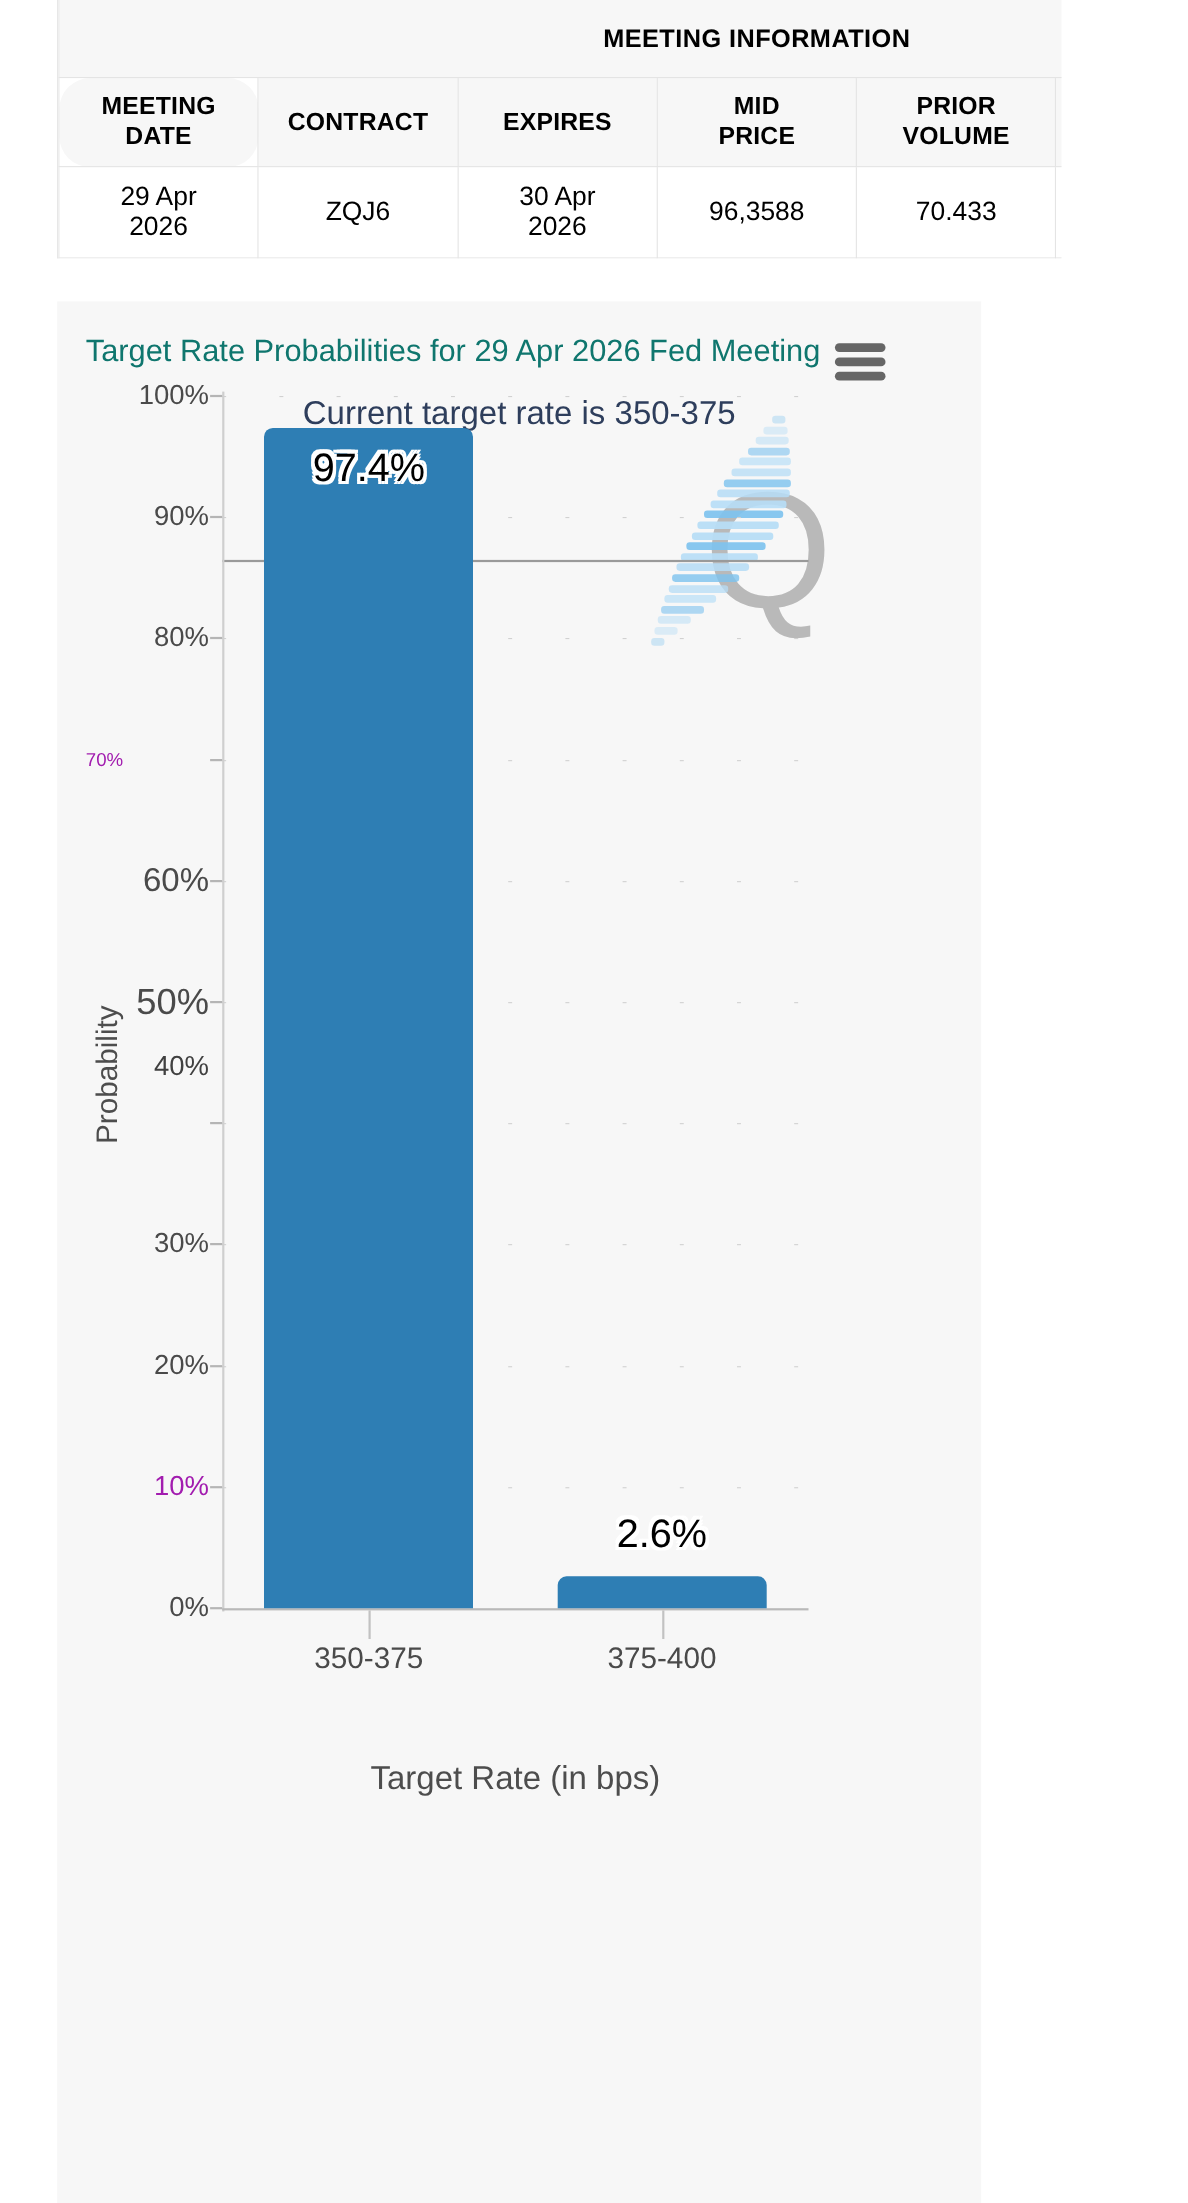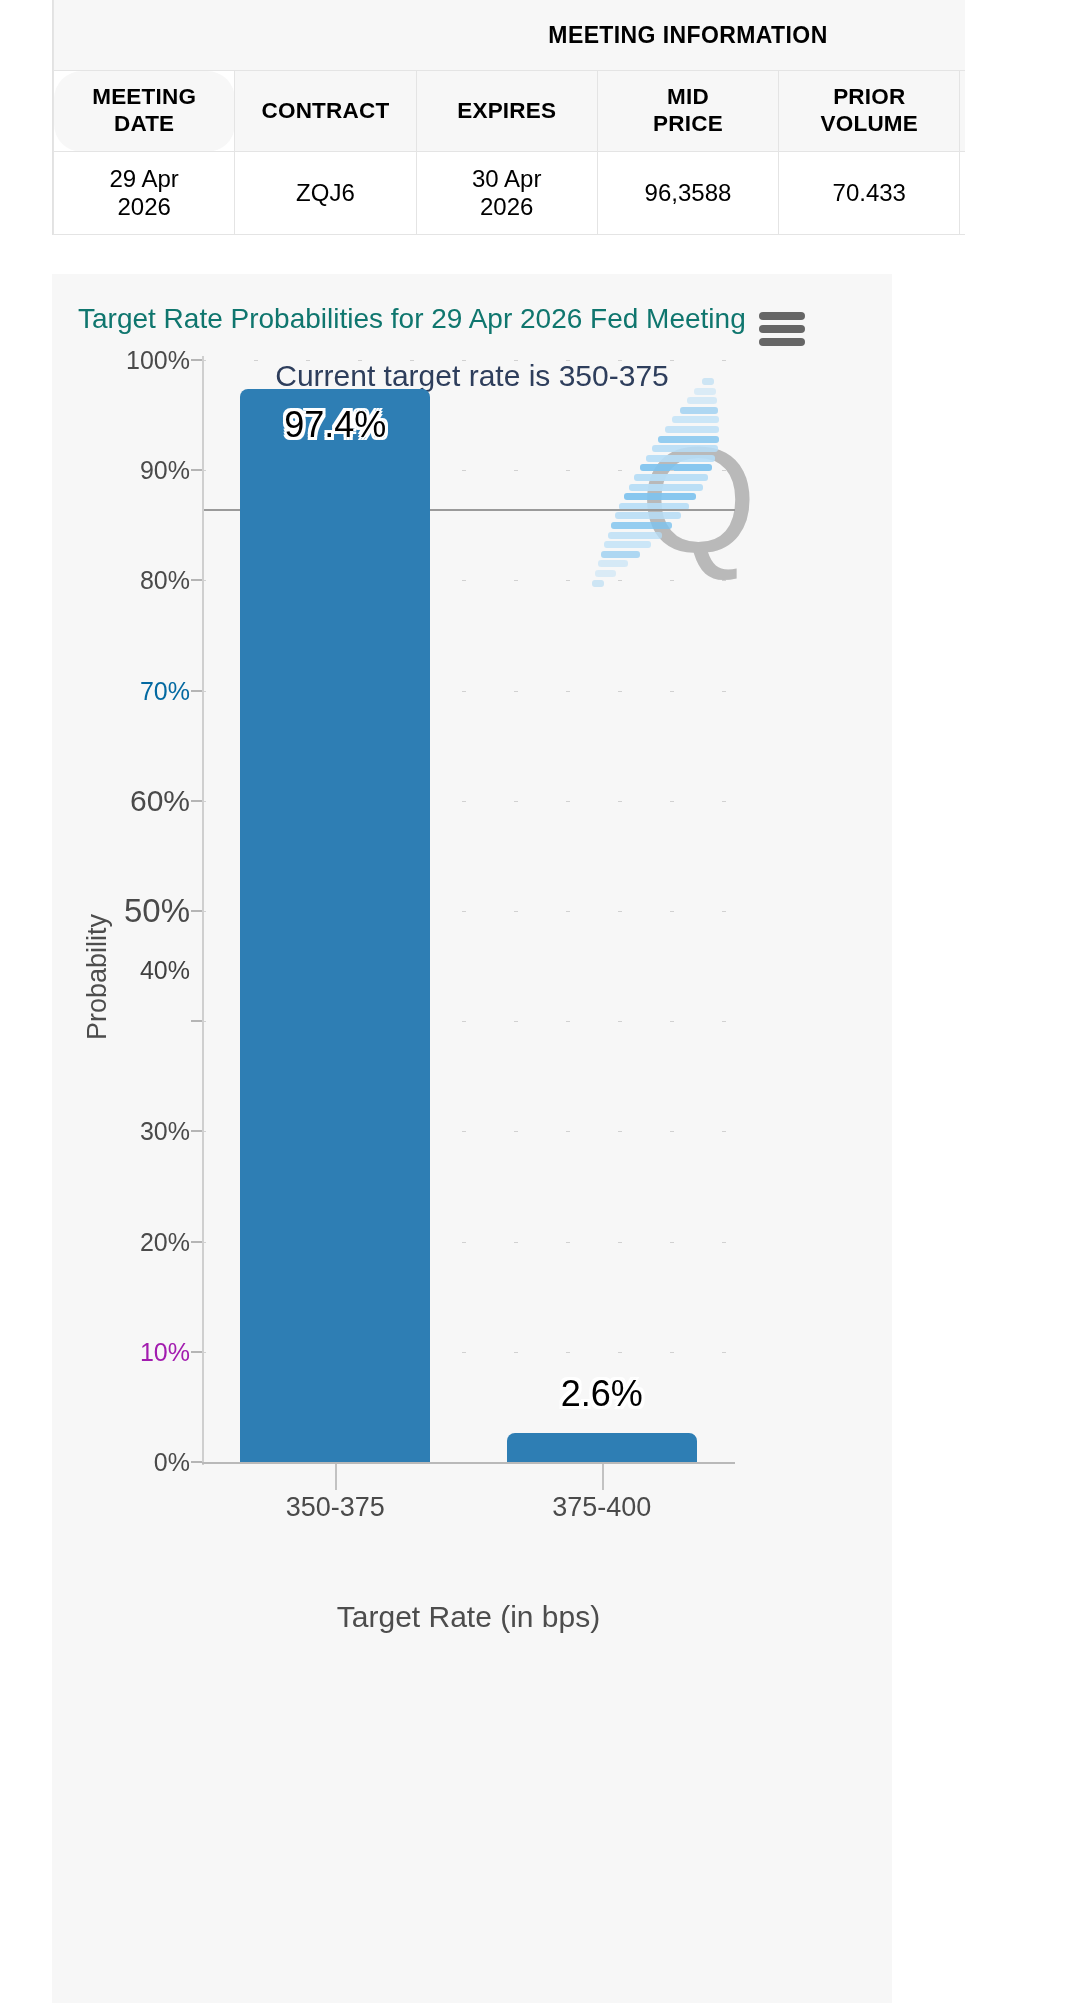--- a/index.html
+++ b/index.html
@@ -275,21 +275,21 @@
       <div style="position: absolute; left: 0px; top: 1241.6px; width: 190px; text-align: right; transform: translateY(-50%); font-size: 25px; color: rgb(74, 74, 74);">20%</div>
       <div style="position: absolute; left: 191px; top: 1240.6px; width: 11px; height: 2px; background: rgb(181, 181, 181);"></div>
       <div style="position: absolute; left: 0px; top: 1131.4px; width: 190px; text-align: right; transform: translateY(-50%); font-size: 25px; color: rgb(74, 74, 74);">30%</div>
       <div style="position: absolute; left: 191px; top: 1130.4px; width: 11px; height: 2px; background: rgb(181, 181, 181);"></div>
       <div style="position: absolute; left: 0px; top: 970px; width: 190px; text-align: right; transform: translateY(-50%); font-size: 25px; color: #404040;">40%</div>
       <div style="position: absolute; left: 191px; top: 1020.2px; width: 11px; height: 2px; background: rgb(181, 181, 181);"></div>
       <div style="position: absolute; left: 0px; top: 911px; width: 190px; text-align: right; transform: translateY(-50%); font-size: 33px; color: rgb(74, 74, 74);">50%</div>
       <div style="position: absolute; left: 191px; top: 910px; width: 11px; height: 2px; background: rgb(181, 181, 181);"></div>
       <div style="position: absolute; left: 0px; top: 800.8px; width: 190px; text-align: right; transform: translateY(-50%); font-size: 30px; color: rgb(74, 74, 74);">60%</div>
       <div style="position: absolute; left: 191px; top: 799.8px; width: 11px; height: 2px; background: rgb(181, 181, 181);"></div>
-      <div style="position: absolute; left: 0px; top: 690.6px; width: 190px; text-align: right; transform: translateY(-50%); font-size: 25px; color: #0369a1;">70%</div>
+      <div style="position: absolute; left: 0px; top: 690.6px; width: 190px; text-align: center; transform: translateY(-50%); font-size: 17px; color: #a21caf;">70%</div>
       <div style="position: absolute; left: 191px; top: 689.6px; width: 11px; height: 2px; background: rgb(181, 181, 181);"></div>
       <div style="position: absolute; left: 0px; top: 580.4px; width: 190px; text-align: right; transform: translateY(-50%); font-size: 25px; color: rgb(74, 74, 74);">80%</div>
       <div style="position: absolute; left: 191px; top: 579.4px; width: 11px; height: 2px; background: rgb(181, 181, 181);"></div>
       <div style="position: absolute; left: 0px; top: 470.2px; width: 190px; text-align: right; transform: translateY(-50%); font-size: 25px; color: rgb(74, 74, 74);">90%</div>
       <div style="position: absolute; left: 191px; top: 469.2px; width: 11px; height: 2px; background: rgb(181, 181, 181);"></div>
       <div style="position: absolute; left: 0px; top: 360px; width: 190px; text-align: right; transform: translateY(-50%); font-size: 25px; color: rgb(74, 74, 74);">100%</div>
       <div style="position: absolute; left: 191px; top: 359px; width: 11px; height: 2px; background: rgb(181, 181, 181);"></div>
     </div>
   <div id="bars">
       <div class="bar" style="left: 240.25px; top: 388.652px; width: 190px; height: 1073.35px; background: rgb(46, 126, 180);"></div>

